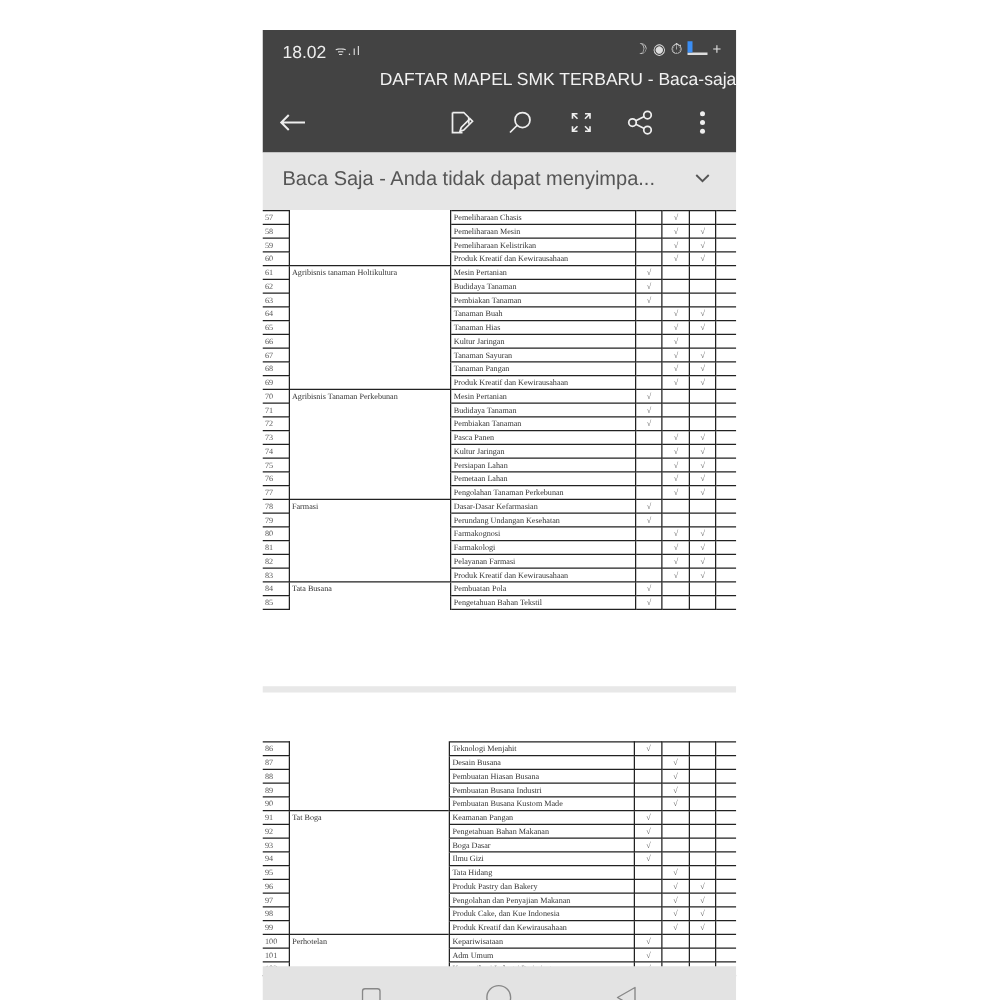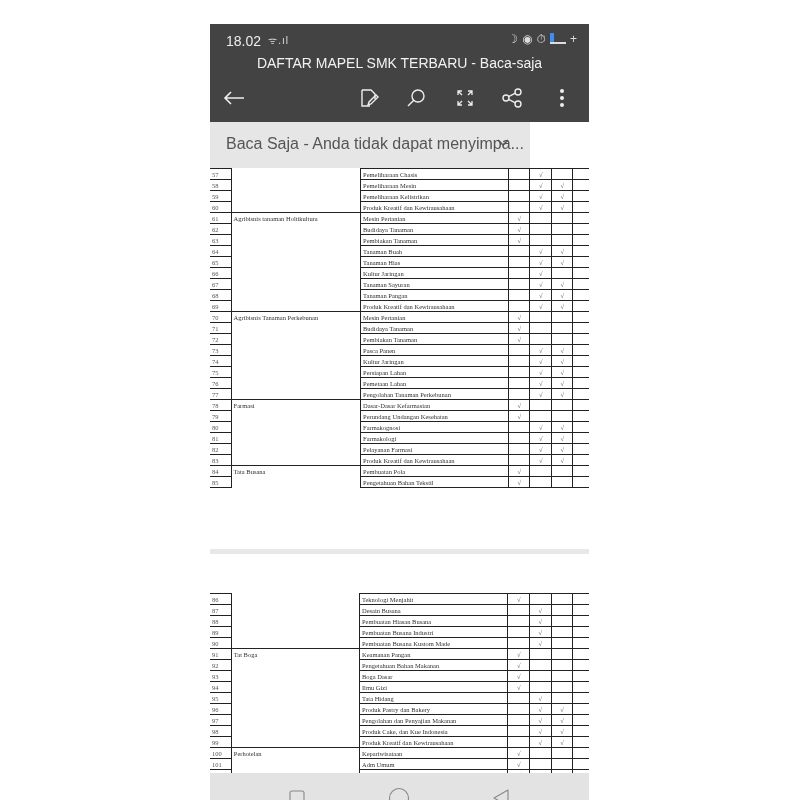--- a/index.html
+++ b/index.html
@@ -4,24 +4,24 @@
 <style>
   html, body { margin:0; padding:0; background:#ffffff; }
   body { width:800px; height:800px; position:relative; overflow:hidden; font-family:"Liberation Sans", sans-serif; }
   .phone { position:absolute; left:210px; top:0; width:379px; height:800px; background:#ffffff; overflow:hidden;margin-top:24px; }
   .topbar { position:absolute; left:0; top:0; width:379px; height:98px; background:#434343; color:#f2f2f2; }
   .status-time { position:absolute; left:16px; top:9px; font-size:14px; color:#eeeeee; }
   .status-signal { position:absolute; left:58px; top:9px; font-size:10px; color:#dddddd; letter-spacing:1px;text-align:right; }
   .status-icons { position:absolute; right:12px; top:8px; font-size:12px; color:#dddddd; display:flex; gap:4px; align-items:center; }
   .battery { display:inline-block; width:16px; height:7px; border-bottom:2px solid #dddddd; position:relative; }
   .battery::before { content:""; position:absolute; left:0; bottom:0; width:4px; height:9px; background:#3a8ef5; }
-  .doc-title { position:absolute; left:0; top:31px; width:379px; text-align:center; font-size:14px; color:#f2f2f2; }
+  .doc-title { position:absolute; left:0; top:31px; width:379px; text-align:right; font-size:14px; color:#f2f2f2; }
   .toolbar { position:absolute; left:0; top:58px; width:379px; height:32px; }
   .tb-btn { position:absolute; top:0; width:32px; height:32px; display:flex; align-items:center; justify-content:center; }
-  .readonly-bar { position:absolute; left:0; top:98px; width:320px; height:46px; background:#e6e6e6; }
+  .readonly-bar { position:absolute; left:0; top:98px; width:379px; height:46px; background:#e6e6e6; }
   .readonly-text { position:absolute; left:16px; top:13px; font-size:16px; color:#555555; }
   .readonly-chev { position:absolute; right:20px; top:13px; }
   .page { position:absolute; left:0; width:379px; background:#ffffff; }
   table.sheet { border-collapse:collapse; font-family:"Liberation Serif", serif; font-size:6.5px; color:#333; table-layout:fixed; }
   table.sheet td { border:1px solid #222; padding:0 2px; height:10px; white-space:nowrap; overflow:hidden; line-height:9px; }
   table.sheet td.no { border-left:none; width:17px; color:#555; }
   table.sheet td.prog { width:126px; border-top:none; border-bottom:none; }
   table.sheet td.prog.start { border-top:1px solid #222; }
   table.sheet td.subj { width:145px; }
   table.sheet td.ck { width:17px; text-align:center; color:#555; }

